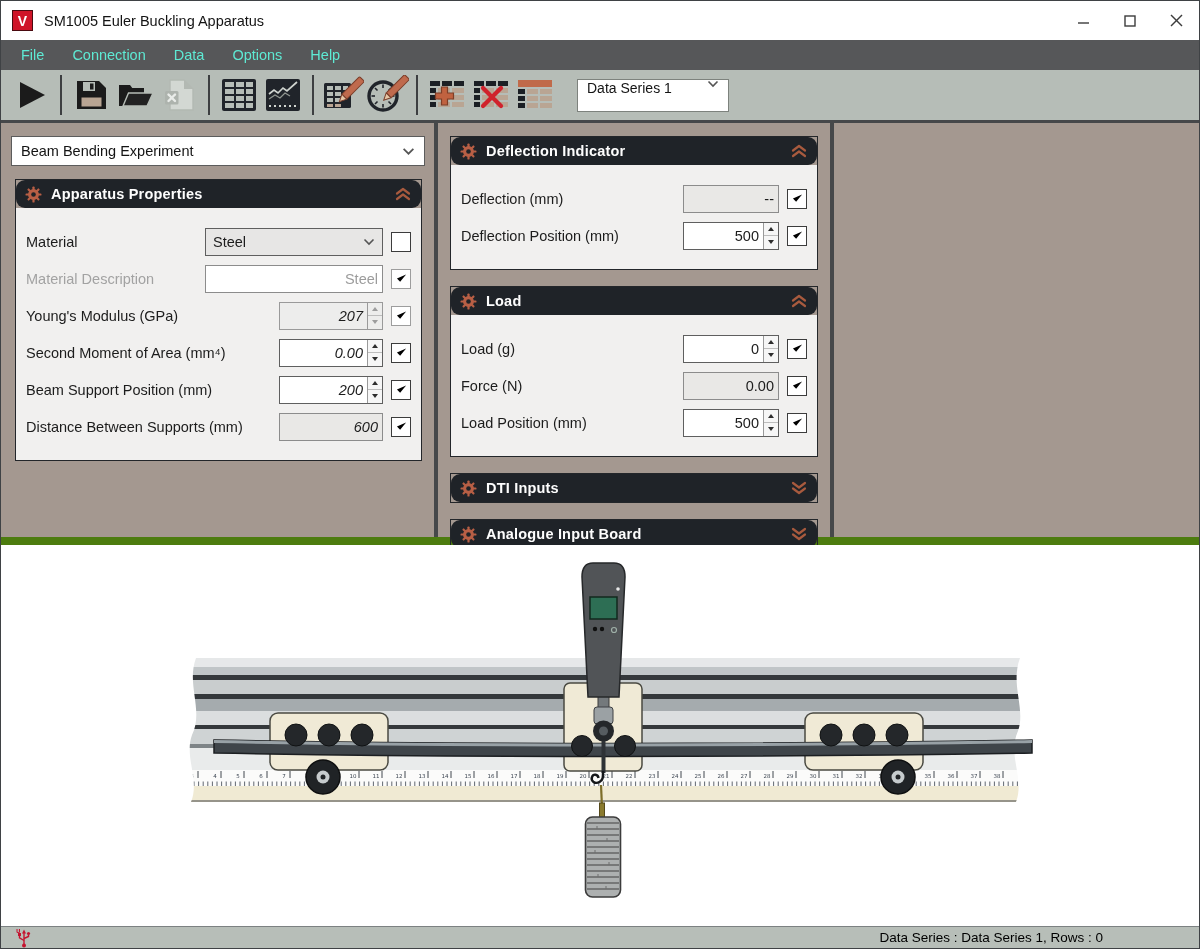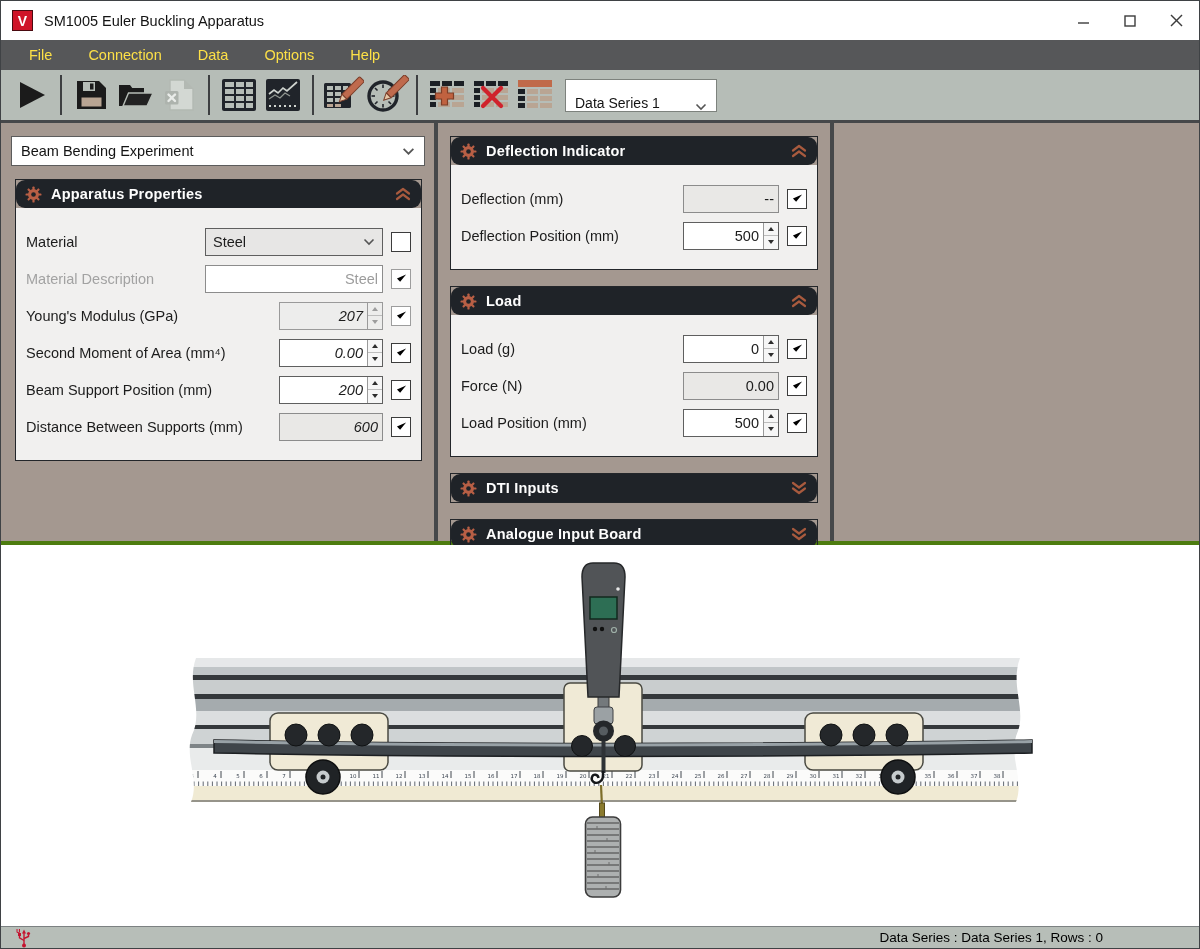--- a/index.html
+++ b/index.html
@@ -10,33 +10,33 @@
   .titlebar { height:39px; background:#ffffff; display:flex; align-items:center; flex:none; }
   .app-icon { width:21px; height:21px; margin-left:11px; background:#cf1428; border:1px solid #4a0a10;
               color:#fff; font-weight:bold; font-size:14px; display:flex; align-items:center; justify-content:center; }
   .app-title { margin-left:11px; font-size:14.5px; color:#141414; }
   .win-controls { margin-left:auto; display:flex; height:100%; }
   .win-btn { width:46px; height:100%; display:flex; align-items:center; justify-content:center; }
   .win-btn svg { stroke:#3c3c3c; stroke-width:1.4; fill:none; }
 
   
   .menubar { height:30px; background:#565759; display:flex; align-items:center; flex:none; }
-  .menu-item { color:#fde047; font-size:14.5px; padding:0 14px; height:100%; display:flex; align-items:center;margin-left:8px; }
+  .menu-item { color:#5eead4; font-size:14.5px; padding:0 14px; height:100%; display:flex; align-items:center; }
   .menu-item:first-child { padding-left:20px; }
 
   
   .toolbar { height:50px; background:#b6bdb7; display:flex; align-items:center; flex:none; padding-left:8px; }
   .tbtn { width:44px; height:44px; display:flex; align-items:center; justify-content:center; flex:none; }
   .tsep { width:2px; height:40px; background:#3d3f41; margin:0 7px; flex:none; }
-  .combo { width:152px; height:33px; background:#fff; border:1px solid #7d827d; display:flex; align-items:flex-end;
-           padding:0 9px; margin-left:8px; font-size:14px; color:#141414;gap:28px; }
+  .combo { width:152px; height:33px; background:#fff; border:1px solid #7d827d; display:flex; align-items:flex-start;
+           padding:0 9px; margin-left:20px; font-size:14px; color:#141414;gap:28px; }
   .combo .cchev { margin-left:auto; }
 
   
-  .main { height:425px; flex:none; background:#14b8a6; display:flex; border-top:3px solid #46484a; border-bottom:4px solid #4d7c0f; }
+  .main { height:425px; flex:none; background:#14b8a6; display:flex; border-top:3px solid #46484a; border-bottom:8px solid #4d7c0f; }
   .panel { background:#a49890; height:100%; }
   .panel.left { width:433px; flex:none; }
   .pdiv { width:4px; background:#46484a; flex:none; height:100%; }
   .panel.mid { width:392px; flex:none; }
   .panel.right { flex:1; }
 
   .exp-select { margin:13px 9px 0 10px; height:30px; background:#fff; border:1px solid #5c5c5c; display:flex;
                 align-items:center; padding:0 9px; font-size:14.5px; color:#141414; }
   .exp-select .cchev { margin-left:auto; }
 

